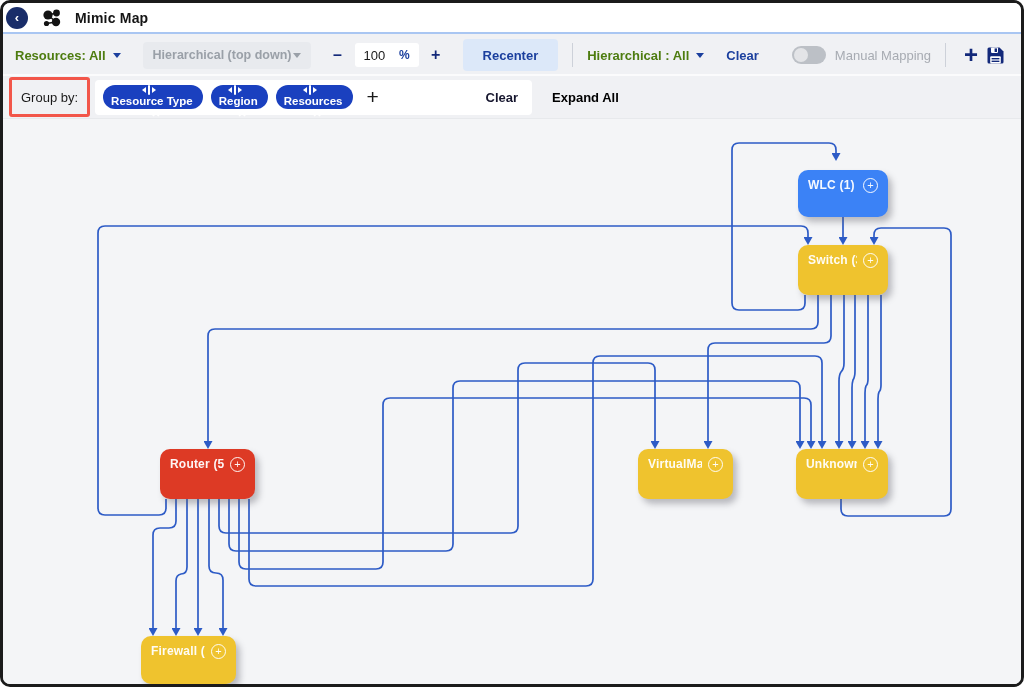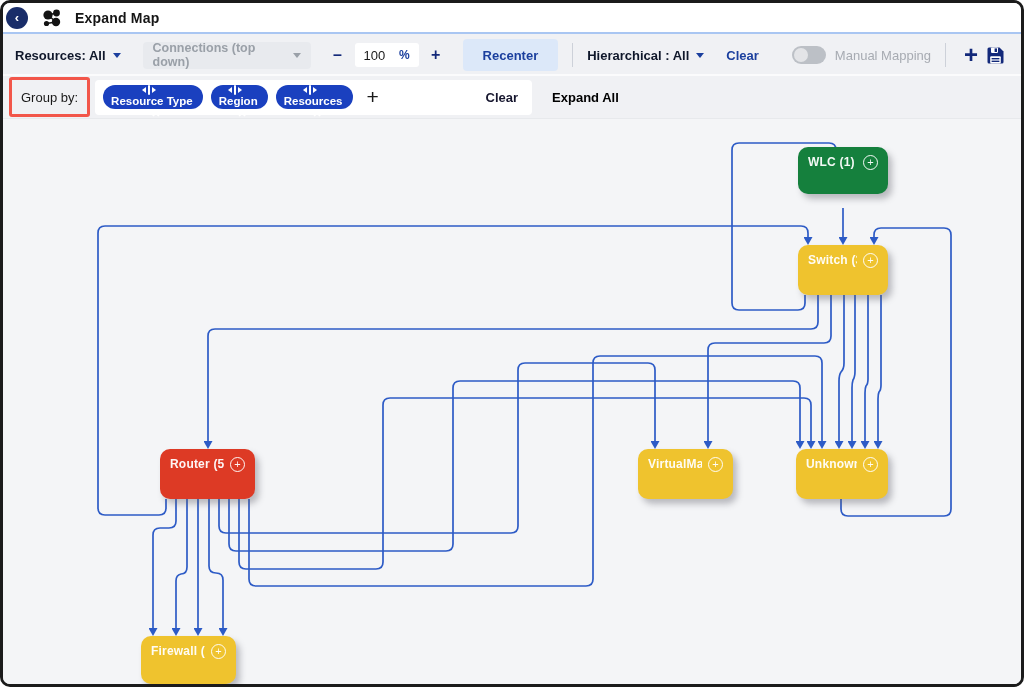--- a/index.html
+++ b/index.html
@@ -12,21 +12,21 @@
             border-bottom:2px solid #a9c6f2; display:flex; align-items:center; padding-left:7px; }
   .back-btn { width:22px; height:22px; border-radius:50%; background:#192d69; color:#fff;
               display:flex; align-items:center; justify-content:center; font-size:13px; font-weight:bold;
               margin-left:-4px; cursor:pointer; }
   .logo { margin-left:12px; display:flex; align-items:center; }
   .app-title { margin-left:11px; font-size:14px; font-weight:700; color:#151515; letter-spacing:.2px; }
 
   
   .toolbar { position:absolute; left:0; top:33px; width:100%; height:38px; background:#f0f1f4;
              display:flex; align-items:center; padding:0 12px; }
-  .tb-link { color:#0f172a; font-size:13px; font-weight:700; display:flex; align-items:center; gap:7px; cursor:pointer; }
+  .tb-link { color:#4d7c0f; font-size:13px; font-weight:700; display:flex; align-items:center; gap:7px; cursor:pointer; }
   .caret { width:0; height:0; border-left:4.5px solid transparent; border-right:4.5px solid transparent;
            border-top:5.5px solid #1b3f9e; display:inline-block; }
   .caret.gray { border-top-color:#9aa0a8; }
   .layout-select { margin-left:22px; background:#e8eaee; border-radius:4px; height:27px; width:168px;
                    display:flex; align-items:center; justify-content:space-between; padding:0 10px;
                    color:#9aa0a8; font-size:12.5px; font-weight:600; cursor:pointer; }
   .zoom-group { margin-left:14px; display:flex; align-items:center; }
   .zoom-btn { width:26px; height:26px; background:transparent; border:none; color:#13297a;
               font-size:16px; font-weight:700; cursor:pointer; }
   .zoom-box { width:64px; height:24px; background:#fff; border-radius:3px; display:flex; align-items:center;
@@ -87,30 +87,30 @@
       <svg width="24" height="22" viewBox="0 0 24 22">
         <circle cx="8" cy="8" r="4.6" fill="#141414"></circle>
         <circle cx="16.5" cy="6" r="3.4" fill="#141414"></circle>
         <circle cx="16" cy="15" r="4.2" fill="#141414"></circle>
         <circle cx="6.5" cy="16.5" r="2.6" fill="#141414"></circle>
         <line x1="8" y1="8" x2="16.5" y2="6" stroke="#141414" stroke-width="1.6"></line>
         <line x1="8" y1="8" x2="16" y2="15" stroke="#141414" stroke-width="1.6"></line>
         <line x1="6.5" y1="16.5" x2="16" y2="15" stroke="#141414" stroke-width="1.6"></line>
       </svg>
     </div>
-    <span class="app-title">Expand Map</span>
+    <span class="app-title">Mimic Map</span>
   </div>
 
   <div class="toolbar">
     <div class="tb-link">
       <span>Resources: All</span>
       <span class="caret"></span>
     </div>
     <div class="layout-select">
-      <span>Connections (top down)</span>
+      <span>Hierarchical (top down)</span>
       <span class="caret gray"></span>
     </div>
     <div class="zoom-group">
       <button class="zoom-btn">–</button>
       <div class="zoom-box">
         <input value="100" style="">
         <span class="zoom-pct">%</span>
       </div>
       <button class="zoom-btn">+</button>
     </div>
@@ -204,21 +204,21 @@
         <path d="M878,176 V266 Q878,271 876,273 Q875,275 875,280 V323" fill="none" stroke="#2d5bc6" stroke-width="1.7" marker-end="url(#arr)"></path>
         <path d="M173,380 V402 Q173,409 166,409 H157 Q150,409 150,416 V510" fill="none" stroke="#2d5bc6" stroke-width="1.7" marker-end="url(#arr)"></path>
         <path d="M184,380 V448 Q184,455 178,455 Q173,456 173,462 V510" fill="none" stroke="#2d5bc6" stroke-width="1.7" marker-end="url(#arr)"></path>
         <path d="M195,380 V510" fill="none" stroke="#2d5bc6" stroke-width="1.7" marker-end="url(#arr)"></path>
         <path d="M206,380 V447 Q206,454 213,454 Q220,454 220,461 V510" fill="none" stroke="#2d5bc6" stroke-width="1.7" marker-end="url(#arr)"></path>
         <path d="M216,380 V407 Q216,414 223,414 H508 Q515,414 515,407 V251 Q515,244 522,244 H645 Q652,244 652,251 V323" fill="none" stroke="#2d5bc6" stroke-width="1.7" marker-end="url(#arr)"></path>
         <path d="M226,380 V425 Q226,432 233,432 H443 Q450,432 450,425 V269 Q450,262 457,262 H790 Q797,262 797,269 V323" fill="none" stroke="#2d5bc6" stroke-width="1.7" marker-end="url(#arr)"></path>
         <path d="M236,380 V443 Q236,450 243,450 H373 Q380,450 380,443 V286 Q380,279 387,279 H801 Q808,279 808,286 V323" fill="none" stroke="#2d5bc6" stroke-width="1.7" marker-end="url(#arr)"></path>
         <path d="M246,380 V460 Q246,467 253,467 H583 Q590,467 590,460 V244 Q590,237 597,237 H812 Q819,237 819,244 V323" fill="none" stroke="#2d5bc6" stroke-width="1.7" marker-end="url(#arr)"></path>
       </svg>
-      <div class="node" style="left: 795px; top: 28px; width: 90px; height: 47px; background: #15803d;">
+      <div class="node" style="left: 795px; top: 51px; width: 90px; height: 47px; background: #3b82f6;">
         <span class="nlabel">WLC (1)</span>
         <span class="expand">+</span>
       </div>
       <div class="node" style="left: 795px; top: 126px; width: 90px; height: 50px; background: rgb(239, 195, 46);">
         <span class="nlabel">Switch (3)</span>
         <span class="expand">+</span>
       </div>
       <div class="node" style="left: 157px; top: 330px; width: 95px; height: 50px; background: rgb(221, 58, 37);">
         <span class="nlabel">Router (5)</span>
         <span class="expand">+</span>

